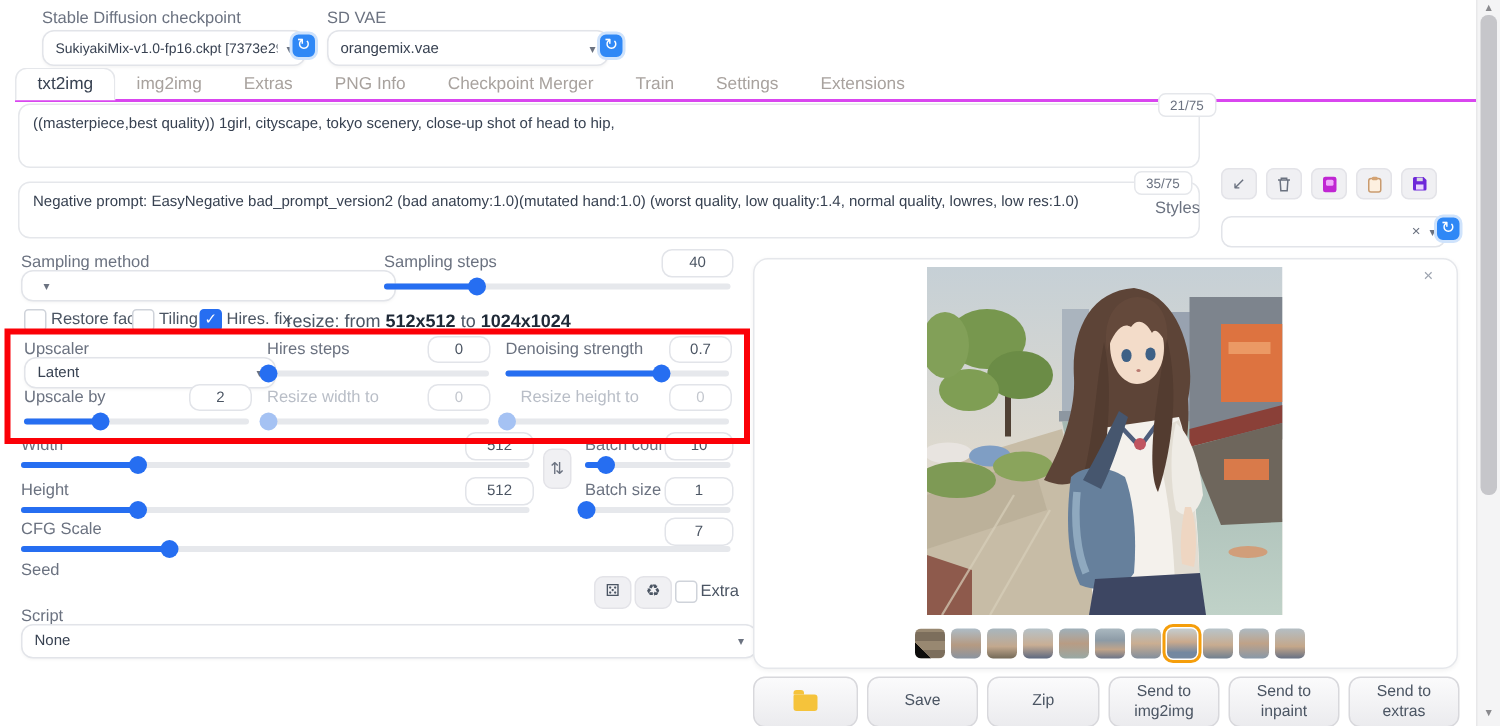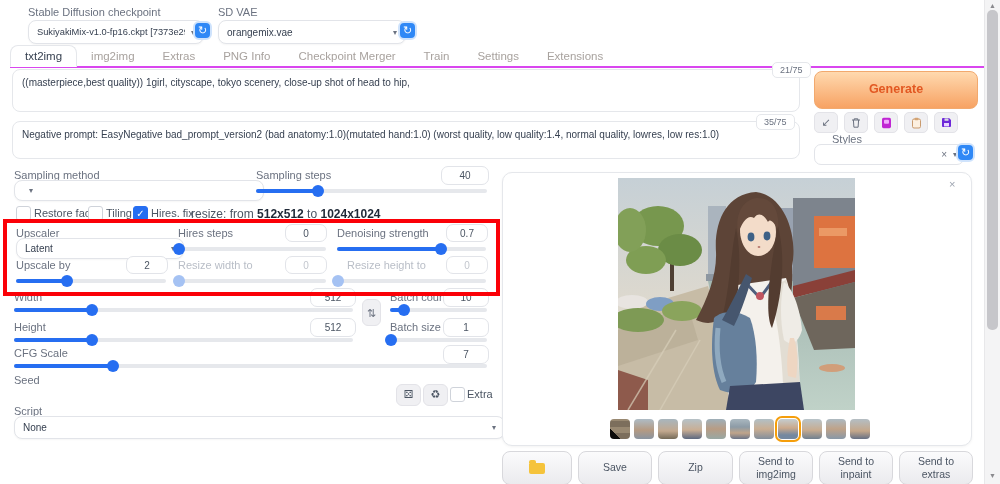--- a/index.html
+++ b/index.html
@@ -89,21 +89,20 @@
     <div class="tab">Settings</div>
     <div class="tab">Extensions</div>
   </div>
 
   <div class="counter" style="left:772px;top:62px;">21/75</div>
   <textarea class="prompt" style="left: 12px; top: 69px; width: 788px; height: 43px;">((masterpiece,best quality)) 1girl, cityscape, tokyo scenery, close-up shot of head to hip,</textarea>
 
   <div class="counter" style="left:756px;top:114px;">35/75</div>
   <textarea class="prompt" style="left: 12px; top: 121px; width: 788px; height: 38px;">Negative prompt: EasyNegative bad_prompt_version2 (bad anatomy:1.0)(mutated hand:1.0) (worst quality, low quality:1.4, normal quality, lowres, low res:1.0)</textarea>
 
-  <div class="gen">Generate</div>
   <div class="toolsrow">
     <div class="toolbtn">
         <span>↙</span>
       </div>
     <div class="toolbtn">
       <svg width="12" height="12" viewBox="0 0 12 12">
           <path d="M2 3h8M4.2 3V1.8h3.6V3M3.4 3l.5 7.2h4.2L8.6 3" stroke="#6b7280" stroke-width="1" fill="none"></path>
         </svg>
     </div>
     <div class="toolbtn">
@@ -119,21 +118,21 @@
         </svg>
     </div>
     <div class="toolbtn">
       <svg width="11" height="11" viewBox="0 0 11 11">
           <path d="M1 2 a1 1 0 0 1 1-1 h6 l2 2 v6 a1 1 0 0 1 -1 1 h-7 a1 1 0 0 1 -1-1 z" fill="#6d28d9"></path>
           <rect x="3" y="6" width="5" height="3.4" fill="#e9d5ff"></rect>
           <rect x="3.5" y="1.4" width="4" height="2.4" fill="#d9d9e0"></rect>
         </svg>
     </div>
   </div>
-  <div class="lbl" style="left:832px;top:133px;">Styles</div>
+  <div class="lbl" style="left:770px;top:133px;">Styles</div>
   <div class="styles-dd">
     <span>×</span>
     <span style="font-size:8px;">▾</span>
   </div>
   <div class="refresh-btn" style="left:956px;top:143px;"><span>↻</span></div>
 
   <div class="lbl" style="left:14px;top:169px;">Sampling method</div>
   <div class="dd" style="left:14px;top:180px;width:232px;height:19px;">
     <span class="caret">▾</span>
   </div>

